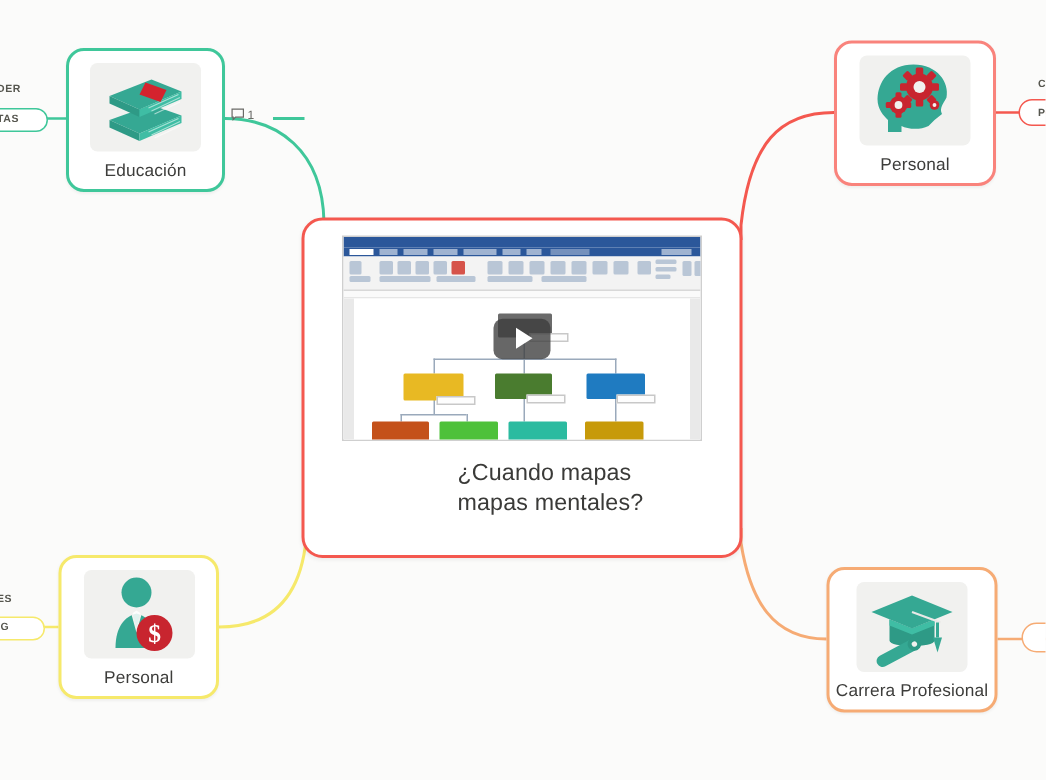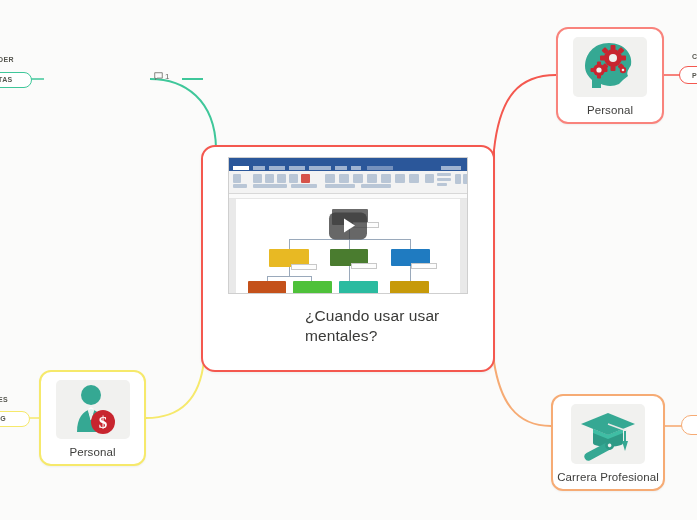--- a/index.html
+++ b/index.html
@@ -110,21 +110,21 @@
     margin-top: 7px;
     font-size: 11.5px;
     color: #3d3d3b;
     white-space: nowrap;
     letter-spacing: .1px;
   }
 
   #node-educacion       { left: 44px;  top: 32px;  width: 106px; height: 96px; border-color: #3fc79a; }
   #node-personal        { left: 556px; top: 27px;  width: 108px; height: 97px; border-color: #f9837c; align-items: center; }
   #node-negocios        { left: 39px;  top: 370px; width: 107px; height: 96px; border-color: #f6e96b; }
-  #node-carrera         { left: 551px; top: 378px; width: 114px; height: 97px; border-color: #f6ab74; margin-top: 16px; }
+  #node-carrera         { left: 551px; top: 378px; width: 114px; height: 97px; border-color: #f6ab74; }
 
   
   .edge-text {
     position: absolute;
     font-size: 7px;
     color: #56564f;
     letter-spacing: .4px;
     white-space: nowrap;
     font-weight: 600;
   }
@@ -172,20 +172,48 @@
   <div class="edge-text" style="left:-2px; top:396px;">ES</div>
   <div class="edge-pill" style="left:-30px; top:411px; width:60px; height:16px; border-color:#f6e96b;"></div>
   <div class="edge-text" style="left:-2px; top:415px;">IG</div>
 
   <div class="edge-text" style="left:692px; top:53px;">C</div>
   <div class="edge-pill" style="left:679px; top:66px; width:56px; height:18px; border-color:#f4584f;"></div>
   <div class="edge-text" style="left:692px; top:72px;">P</div>
 
   <div class="edge-pill" style="left:681px; top:415px; width:52px; height:20px; border-color:#f6ab74;"></div>
 
+  <div class="branch" id="node-educacion">
+    <div class="thumb">
+      <svg width="60" height="56" viewBox="0 0 60 56">
+
+        <path d="M6 36 L34 26 L54 33 L26 45 Z" fill="#35a893"></path>
+        <path d="M6 36 L26 45 L26 50 L6 41 Z" fill="#2e9a86"></path>
+        <path d="M26 45 L54 33 L54 38 L26 50 Z" fill="#3fbda4"></path>
+
+        <g stroke="#ffffff" stroke-width="0.7" opacity=".55">
+          <line x1="32" y1="44" x2="52" y2="35"></line>
+          <line x1="34" y1="46" x2="53" y2="37"></line>
+          <line x1="36" y1="48" x2="53" y2="40"></line>
+        </g>
+
+        <path d="M6 20 L34 9 L54 17 L26 29 Z" fill="#35a893"></path>
+        <path d="M6 20 L26 29 L26 34 L6 25 Z" fill="#2e9a86"></path>
+        <path d="M26 29 L54 17 L54 22 L26 34 Z" fill="#3fbda4"></path>
+        <g stroke="#ffffff" stroke-width="0.7" opacity=".55">
+          <line x1="32" y1="28" x2="52" y2="19"></line>
+          <line x1="34" y1="30" x2="53" y2="21"></line>
+          <line x1="36" y1="32" x2="53" y2="24"></line>
+        </g>
+
+        <path d="M30 11 L44 16 L40 24 L26 19 Z" fill="#d4232e"></path>
+      </svg>
+    </div>
+    <div class="blabel">Educación</div>
+  </div>
 
   <div class="comment-badge">
     <svg width="9" height="9" viewBox="0 0 10 10">
       <path d="M0.8 0.8 H9.2 V6.8 H3.4 L1.6 8.6 V6.8 H0.8 Z" fill="none" stroke="#6a6a66" stroke-width="0.9"></path>
     </svg>
     <span class="cnt">1</span>
   </div>
 
   <div class="branch" id="node-personal">
     <div class="thumb">
@@ -340,16 +368,16 @@
 
         <div class="mm" style="left:161px; top:82px; width:39px; height:15px; background:#c79a0a;"></div>
         <div class="mm-lbl" style="left:181px;top:94px; width:24px; height:6px;"></div>
       </div>
 
       <div class="play-btn">
         <div class="play-tri"></div>
       </div>
     </div>
 
-    <div class="central-title">¿Cuando usar usar mentales?</div>
+    <div class="central-title">¿Cuando mapas mapas mentales?</div>
   </div>
 
 </div>
 
 </body></html>

